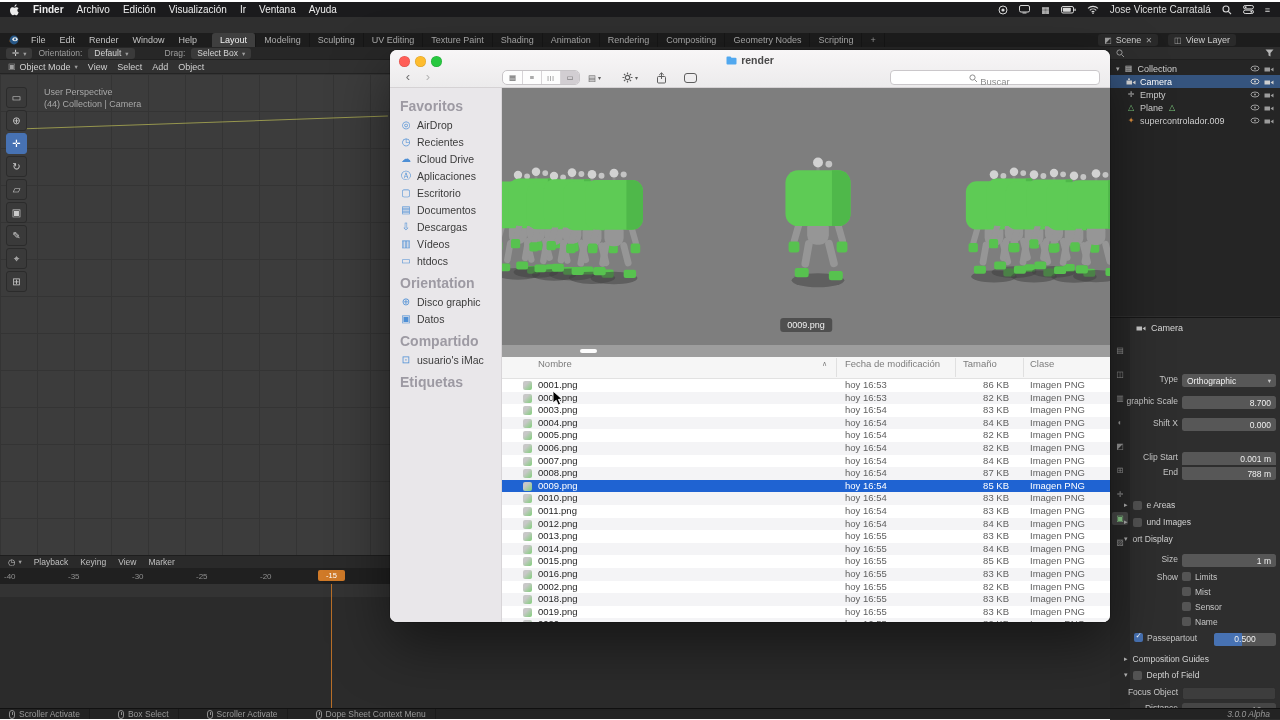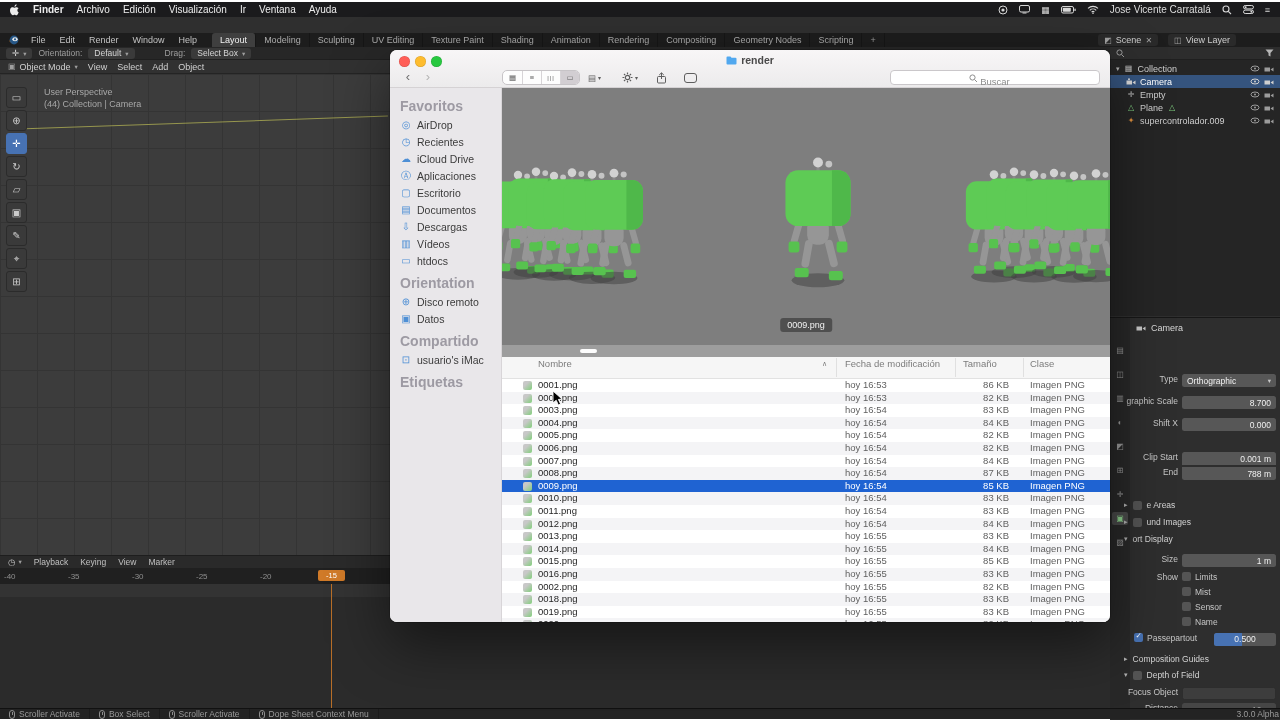--- a/index.html
+++ b/index.html
@@ -90,25 +90,25 @@
   #bl-ruler { position:absolute; left:0; top:551px; width:1110px; height:16px; background:#202020; }
   .tick { position:absolute; top:4px; font-size:8px; color:#8f8f8f; }
   #frame-badge { position:absolute; left:318px; top:2px; width:27px; height:11px; background:#d07a28; border-radius:2px;
     color:#fff; font-size:7.5px; text-align:center; line-height:11px; }
   #bl-tracks { position:absolute; left:0; top:567px; width:1110px; height:124px; background:#2b2b2b; }
   #bl-tracks .band { position:absolute; left:0; top:0; width:100%; height:13px; background:#333333; }
   #playhead { position:absolute; left:331px; top:0; width:1px; height:124px; background:#d07a28; opacity:.85; }
 
   
   #bl-statusbar { position:absolute; left:0; top:691px; width:1280px; height:11px; background:#232323; border-top:1px solid #111;
-    display:flex; align-items:center; font-size:8.5px; color:#9a9a9a; }
+    display:flex; align-items:center; font-size:8.5px; color:#9a9a9a;gap:19px; }
   .sb-item { display:flex; align-items:center; padding:0 9px; border-right:1px solid #1b1b1b; height:100%; }
   .mouse { width:6px; height:9px; border:1px solid #8e8e8e; border-radius:3px; margin-right:4px; position:relative; }
   .mouse::after { content:""; position:absolute; left:2px; top:1px; width:1px; height:3px; background:#8e8e8e; }
-  .sb-ver { margin-left:auto; padding-right:1px; }
+  .sb-ver { margin-left:auto; padding-right:10px;font-style:italic; }
 
   
   #finder { position:absolute; left:390px; top:50px; width:720px; height:572px; border-radius:7px; overflow:hidden;
     background:#fff; box-shadow:0 22px 55px rgba(0,0,0,.5), 0 0 0 1px rgba(0,0,0,.18); z-index:20; }
   .f-header { position:absolute; left:0; top:0; width:720px; height:38px;
     background:linear-gradient(#f8f6f7,#ecebec); border-bottom:1px solid #d5d2d4; }
   .tl { position:absolute; top:6px; width:11px; height:11px; border-radius:50%; }
   .tl.r { left:9px;  background:#ff5e57; box-shadow:inset 0 0 0 0.5px rgba(0,0,0,.15); }
   .tl.y { left:25px; background:#febc2e; box-shadow:inset 0 0 0 0.5px rgba(0,0,0,.15); }
   .tl.g { left:41px; background:#28c840; box-shadow:inset 0 0 0 0.5px rgba(0,0,0,.15); }
@@ -697,21 +697,21 @@
           <span class="sb-ic">▥</span>
           <span>Vídeos</span>
         </div>
       <div class="sb-i">
           <span class="sb-ic">▭</span>
           <span>htdocs</span>
         </div>
       <div class="sb-h">Orientation</div>
       <div class="sb-i">
           <span class="sb-ic">⊕</span>
-          <span>Disco remoto</span>
+          <span>Disco graphic</span>
         </div>
       <div class="sb-i">
           <span class="sb-ic">▣</span>
           <span>Datos</span>
         </div>
       <div class="sb-h">Compartido</div>
       <div class="sb-i">
           <span class="sb-ic">⊡</span>
           <span>usuario's iMac</span>
         </div>

